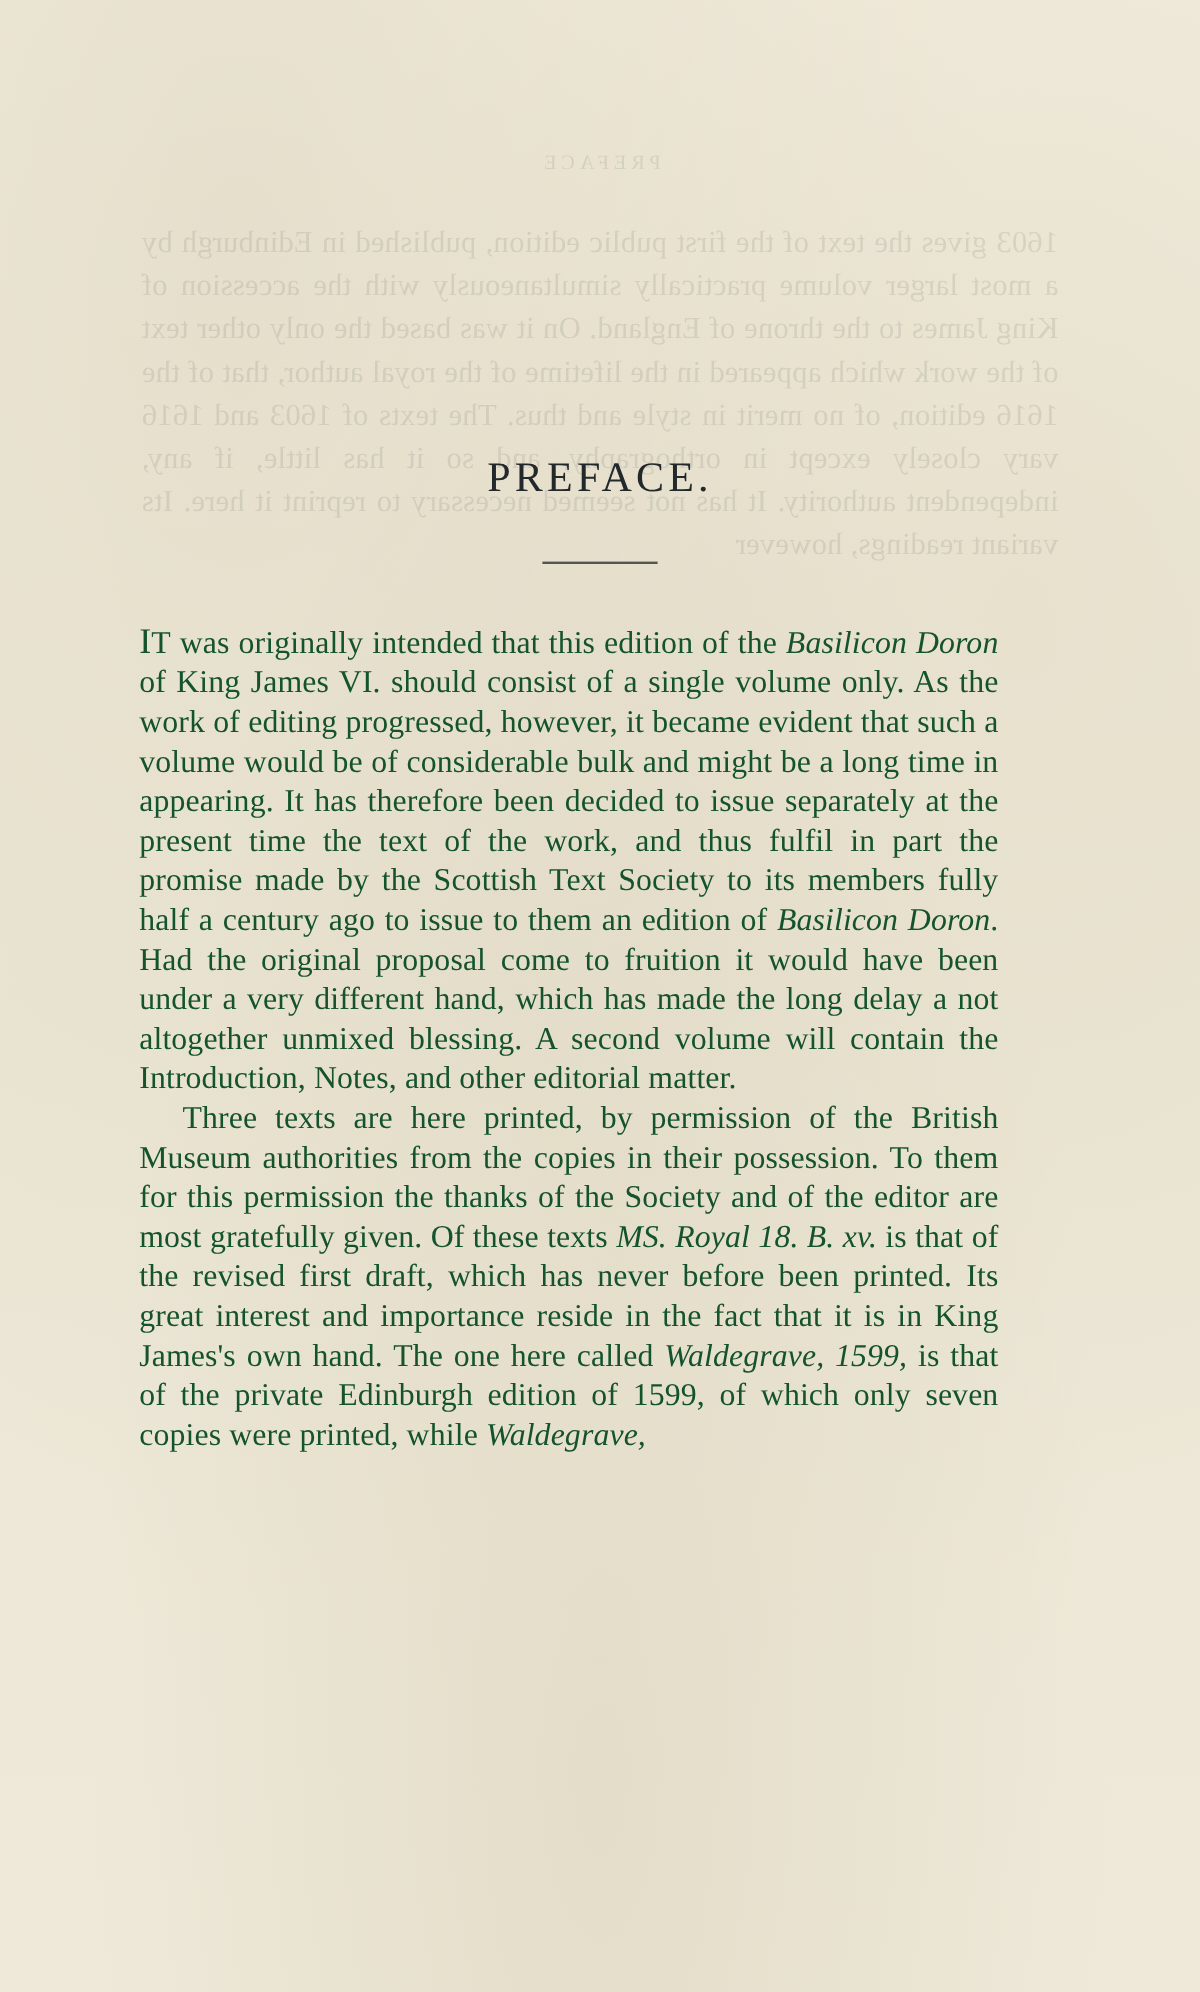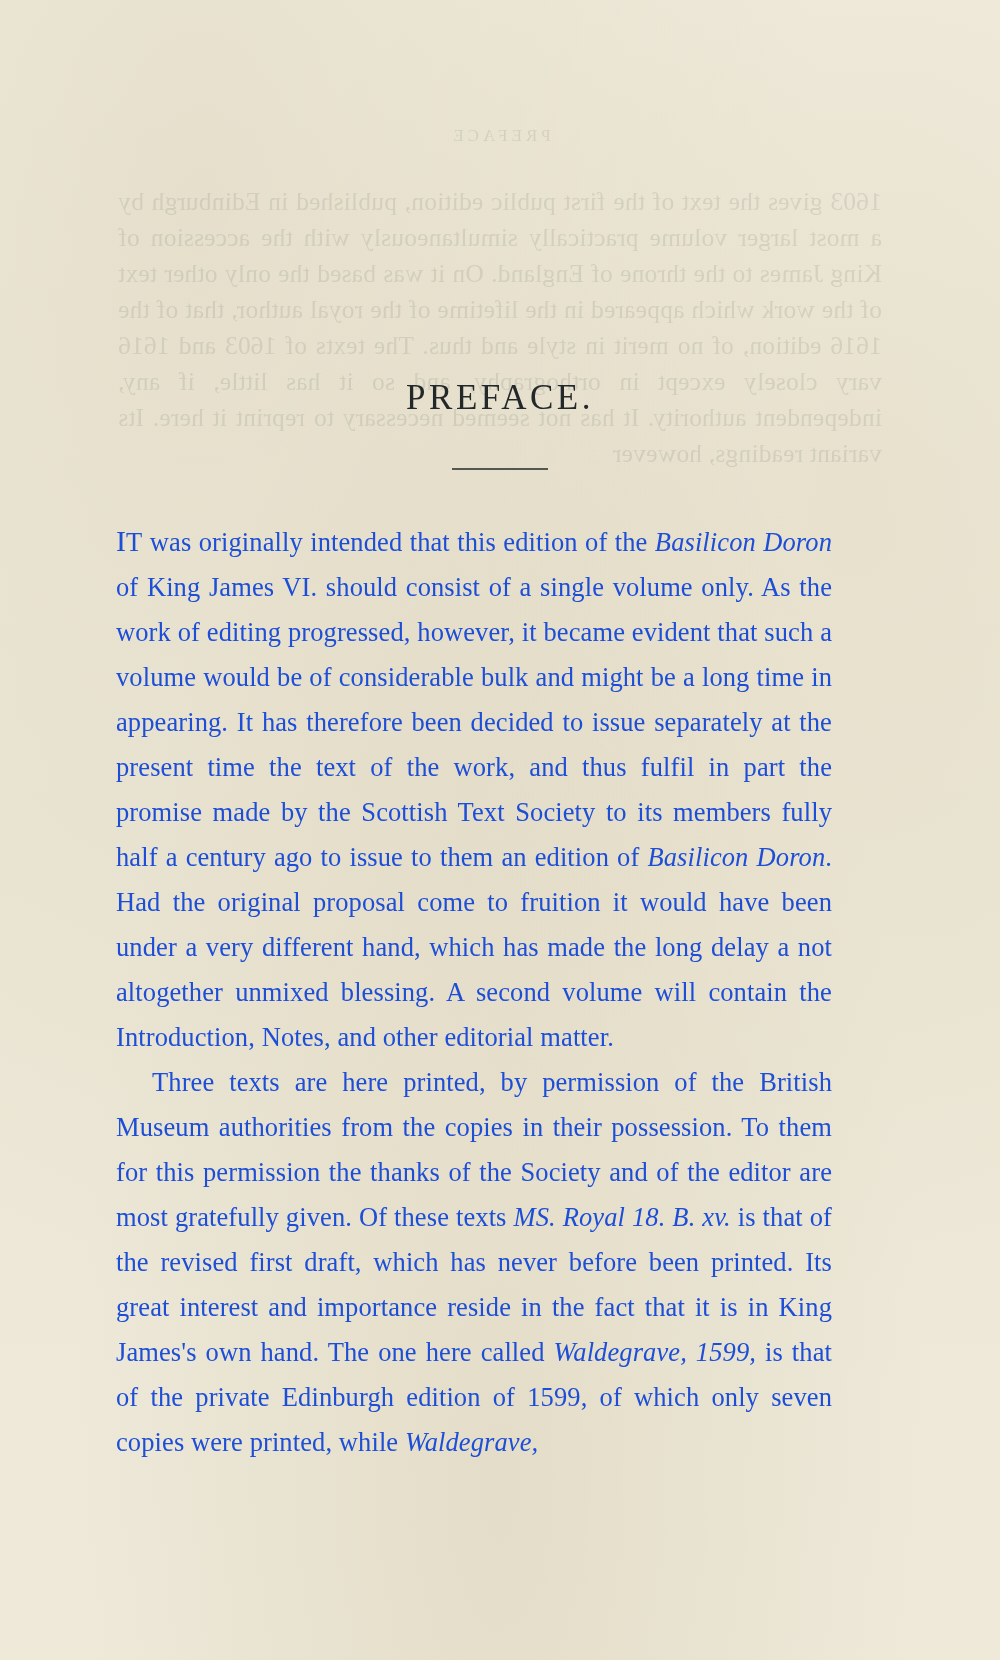--- a/index.html
+++ b/index.html
@@ -85,22 +85,22 @@
     position: absolute;
     top: 518px;
     left: 116px;
     width: 716px;
   }
 
   .para {
     margin: 0;
     text-align: justify;
     font-size: 26.5px;
-    line-height: 45px;
-    color: #1d4ed8;
+    line-height: 33px;
+    color: #14532d;
     letter-spacing: 0.1px;
   }
   .para + .para {
     text-indent: 36px;
     margin-top: 0;
   }
 
   .smallcaps {
     font-variant: small-caps;
     font-size: 26.5px;

